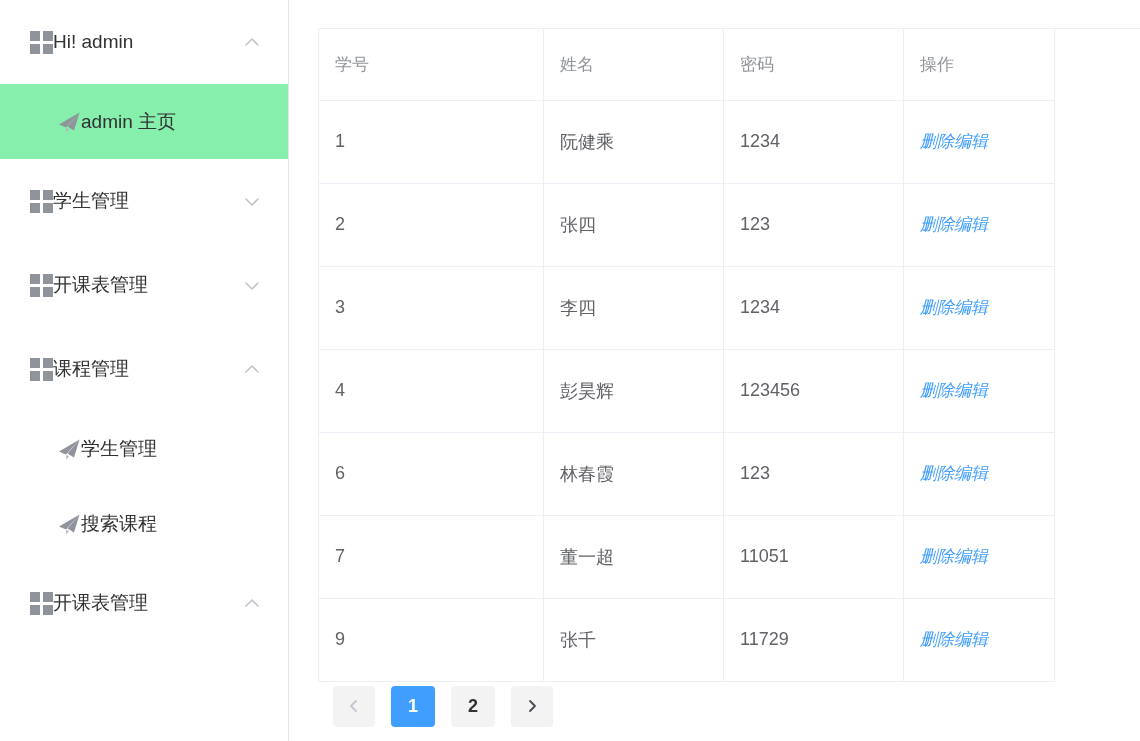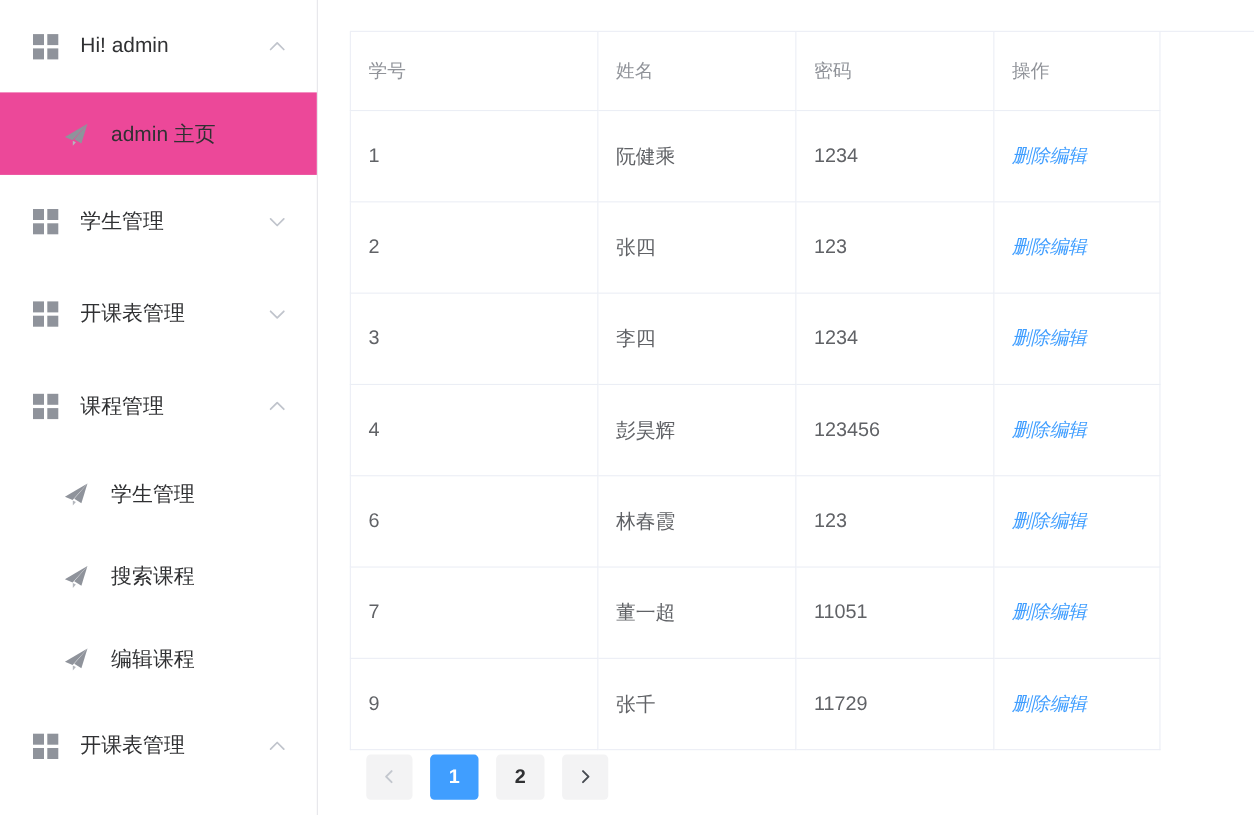--- a/index.html
+++ b/index.html
@@ -19,25 +19,25 @@
     background: #ffffff;
     border-right: 1px solid #e6e6ea;
   }
   .menu-item {
     display: flex;
     align-items: center;
     cursor: pointer;
   }
   .menu-item.group { height: 84px; padding: 0 28px 0 30px; }
   .menu-item.sub   { height: 75px; padding: 0 28px 0 57px; }
-  .menu-item.active { background: #ec4899; }
+  .menu-item.active { background: #86efac; }
   .menu-label {
     font-size: 19px;
     color: #303133;
-    margin-left: 20px;
+    margin-left: 0;
     white-space: nowrap;
     text-align: right;
   }
   .chevron { margin-left: auto; display: flex; align-items: center; }
 
   .grid-icon {
     width: 23px; height: 23px;
     display: grid;
     grid-template-columns: 10px 10px;
     grid-template-rows: 10px 10px;
@@ -198,30 +198,20 @@
       </div>
       <div class="menu-item sub">
         <span class="plane-icon">
           <svg width="24" height="24" viewBox="0 0 24 24">
             <polygon points="22.5,2.5 2,14.5 9,17.5" fill="#8f939b"></polygon>
             <polygon points="22.5,2.5 10.5,16.5 17,20.5" fill="#8f939b"></polygon>
             <polygon points="9.2,17.9 9.2,22.5 12,19.3" fill="#b4b7bd"></polygon>
           </svg>
         </span>
         <span class="menu-label">搜索课程</span>
-      </div>
-      <div class="menu-item sub">
-        <span class="plane-icon">
-          <svg width="24" height="24" viewBox="0 0 24 24">
-            <polygon points="22.5,2.5 2,14.5 9,17.5" fill="#8f939b"></polygon>
-            <polygon points="22.5,2.5 10.5,16.5 17,20.5" fill="#8f939b"></polygon>
-            <polygon points="9.2,17.9 9.2,22.5 12,19.3" fill="#b4b7bd"></polygon>
-          </svg>
-        </span>
-        <span class="menu-label">编辑课程</span>
       </div>
       <div class="menu-item group">
         <span class="grid-icon">
           <span></span>
           <span></span>
           <span></span>
           <span></span>
         </span>
         <span class="menu-label">开课表管理</span>
         <span class="chevron">

